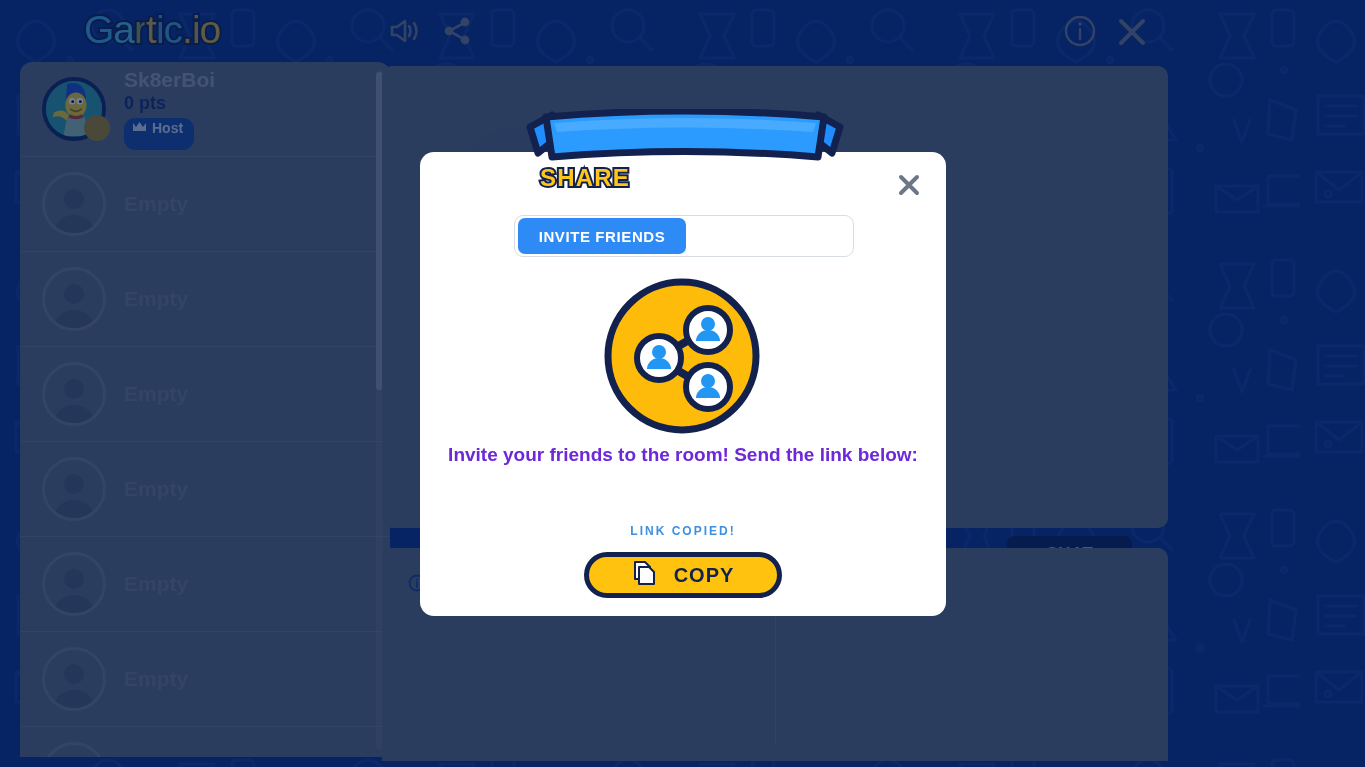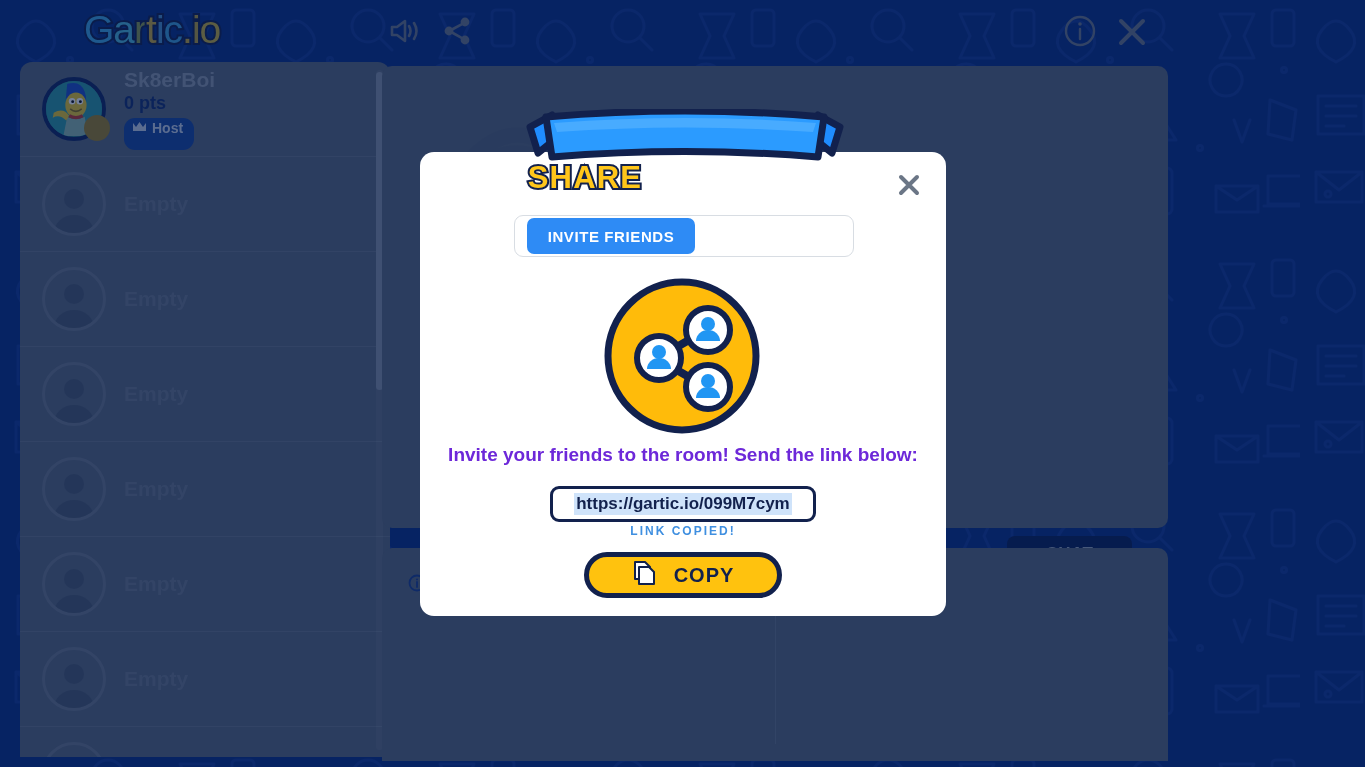--- a/index.html
+++ b/index.html
@@ -171,40 +171,40 @@
     z-index: 60;
   }
   #ribbon {
     position: absolute; left: 100px; top: -43px;
     width: 330px; height: 62px;
     z-index: 2;
   }
   #ribbon-text {
     position: absolute; left: 0; top: 0; width: 330px; height: 52px;
     display: flex; align-items: center; justify-content: center;
-    font-size: 31px; font-weight: bold; letter-spacing: 1.2px;
+    font-size: 24px; font-weight: bold; letter-spacing: 1.2px;
     color: #ffc61a;
     -webkit-text-stroke: 4px #12214d;
     paint-order: stroke fill;
     z-index: 3;
   }
   #modal-close {
     position: absolute; right: 20px; top: 16px;
     width: 34px; height: 34px;
     display: flex; align-items: center; justify-content: center;
     color: #6b7686;
     cursor: pointer;
   }
   #tabs {
     position: absolute; left: 94px; top: 63px;
     width: 340px; height: 42px;
     border: 1px solid #d8dde3;
     border-radius: 9px;
     display: flex; align-items: center;
-    padding: 12px;
+    padding: 3px;
   }
   .tab {
     height: 36px;
     display: flex; align-items: center; justify-content: center;
     font-size: 15px; font-weight: bold; letter-spacing: 0.6px;
     border-radius: 7px;
     cursor: pointer;
   }
   .tab.active { background: #2e8bf5; color: #ffffff; width: 168px; }
   .tab.inactive { color: #8a95a2; width: 168px; }
@@ -513,23 +513,20 @@
       </g>
       <g>
         <circle cx="105" cy="110" r="22" fill="#ffffff" stroke="#12214d" stroke-width="6"></circle>
         <circle cx="105" cy="104" r="7" fill="#2196f3"></circle>
         <path d="M93 121 a12 11 0 0 1 24 0z" fill="#2196f3"></path>
       </g>
     </svg>
 
     <div id="invite-text">Invite your friends to the room! Send the link below:</div>
 
-    <div id="link-box">
-      <span id="link-text">https://gartic.io/099M7cym</span>
-    </div>
 
     <div id="copied-text">LINK COPIED!</div>
 
     <div id="copy-btn">
       <span>
         <svg width="24" height="26" viewBox="0 0 24 26" fill="#ffffff" stroke="#12214d" stroke-width="2" stroke-linejoin="round">
           <path d="M3 2 h10 l5 5 v12 h-15z"></path>
           <path d="M7 7 h10 l5 5 v12 h-15z"></path>
         </svg>
       </span>

